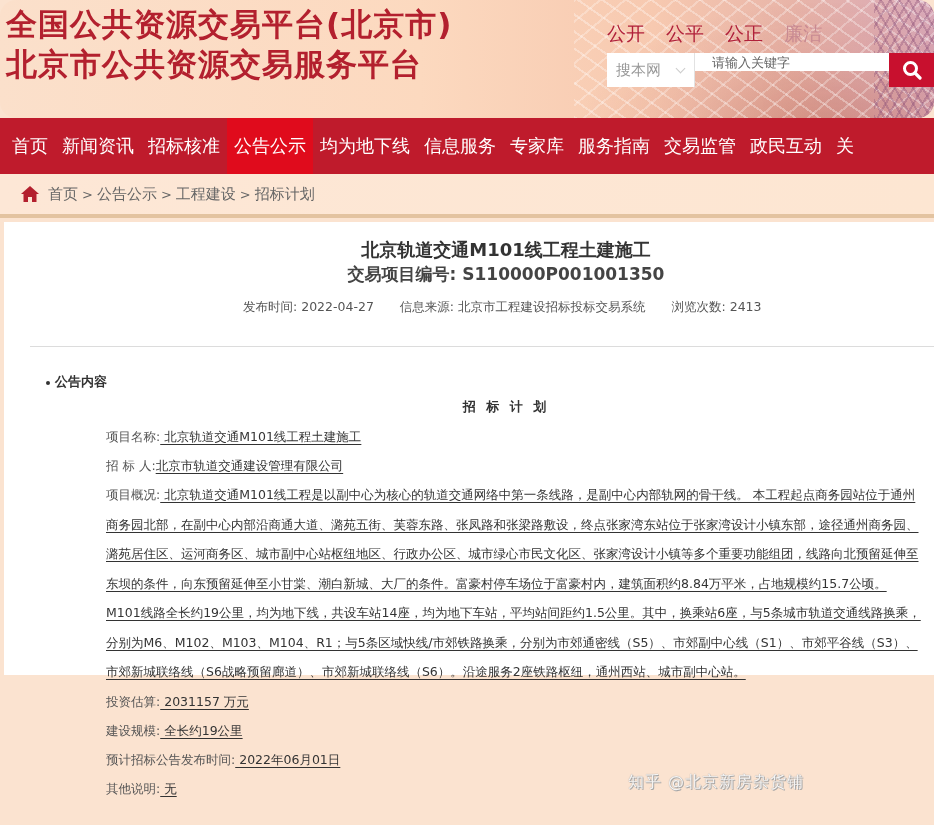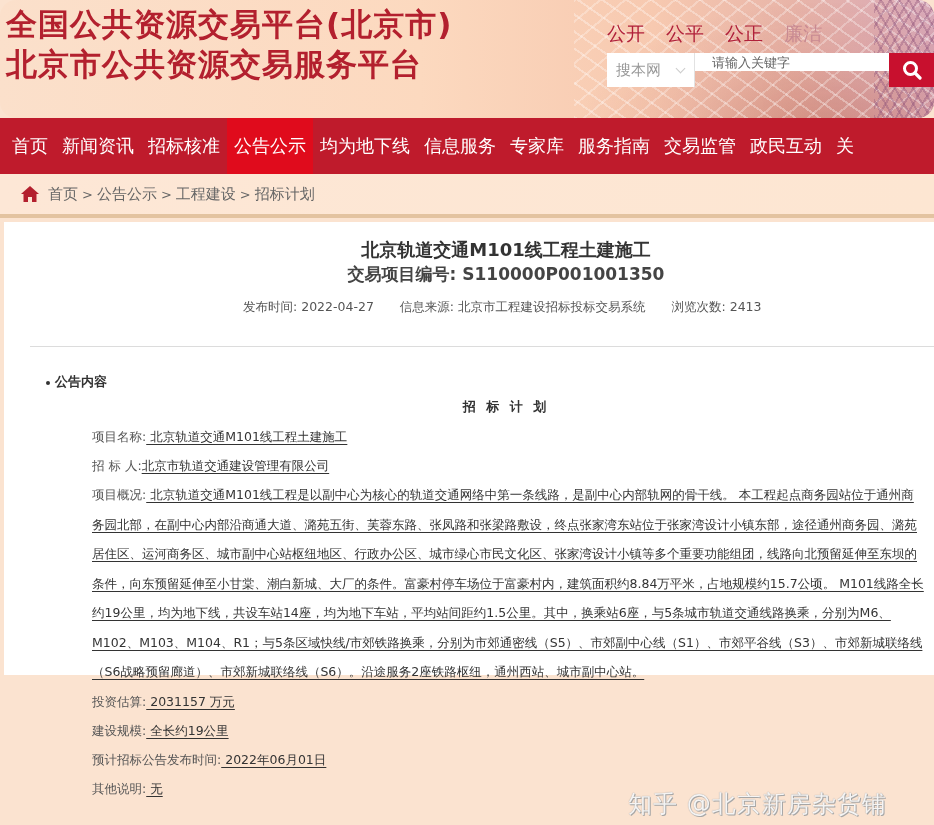--- a/index.html
+++ b/index.html
@@ -86,28 +86,28 @@
   .title2 { position: absolute; top: 41px; left: 0; width: 1004px; text-align: center; font-size: 17px; font-weight: bold; color: #444; }
   .meta { position: absolute; top: 77px; left: 239px; font-size: 12.5px; color: #555; white-space: nowrap; }
   .meta span.gap { display: inline-block; width: 18px; }
   .divider { position: absolute; top: 124px; left: 26px; width: 904px; height: 1px; background: #dcdcdc; }
 
   .sec-head { position: absolute; top: 151px; left: 42px; font-size: 13px; font-weight: bold; color: #333; }
   .sec-head .dot { display: inline-block; width: 4px; height: 4px; background: #333; border-radius: 50%; margin-right: 5px; vertical-align: middle; }
   .plan-title { position: absolute; top: 176px; left: 0; width: 1004px; text-align: center; font-size: 13px; font-weight: bold; letter-spacing: 3px; color: #333; }
 
   .fields { position: absolute; left: 88px; top: 200px; width: 832px; font-size: 12.5px; color: #444; }
-  .field { line-height: 29px; }
+  .field { line-height: 29px; margin-left: 14px; }
   .field .lbl { color: #555; }
   .field .val { text-decoration: underline; text-underline-offset: 3px; color: #333; }
   .field.overview { line-height: 29.5px; }
 
   .watermark {
-    position: absolute; left: 628px; top: 772px; font-size: 24px; color: rgba(255,255,255,0.9);
-    text-shadow: 0 0 1px #888, 1px 1px 0 #aaa; letter-spacing: 1px; white-space: nowrap; margin-top: 16px;
+    position: absolute; left: 628px; top: 772px; font-size: 16px; color: rgba(255,255,255,0.9);
+    text-shadow: 0 0 1px #888, 1px 1px 0 #aaa; letter-spacing: 1px; white-space: nowrap;
   }
 </style>
 </head>
 <body>
 
 <div class="header">
   <div class="deco"></div>
   <div class="deco2"></div>
   <div class="site-title">
     <span class="line1">全国公共资源交易平台(北京市)</span>

